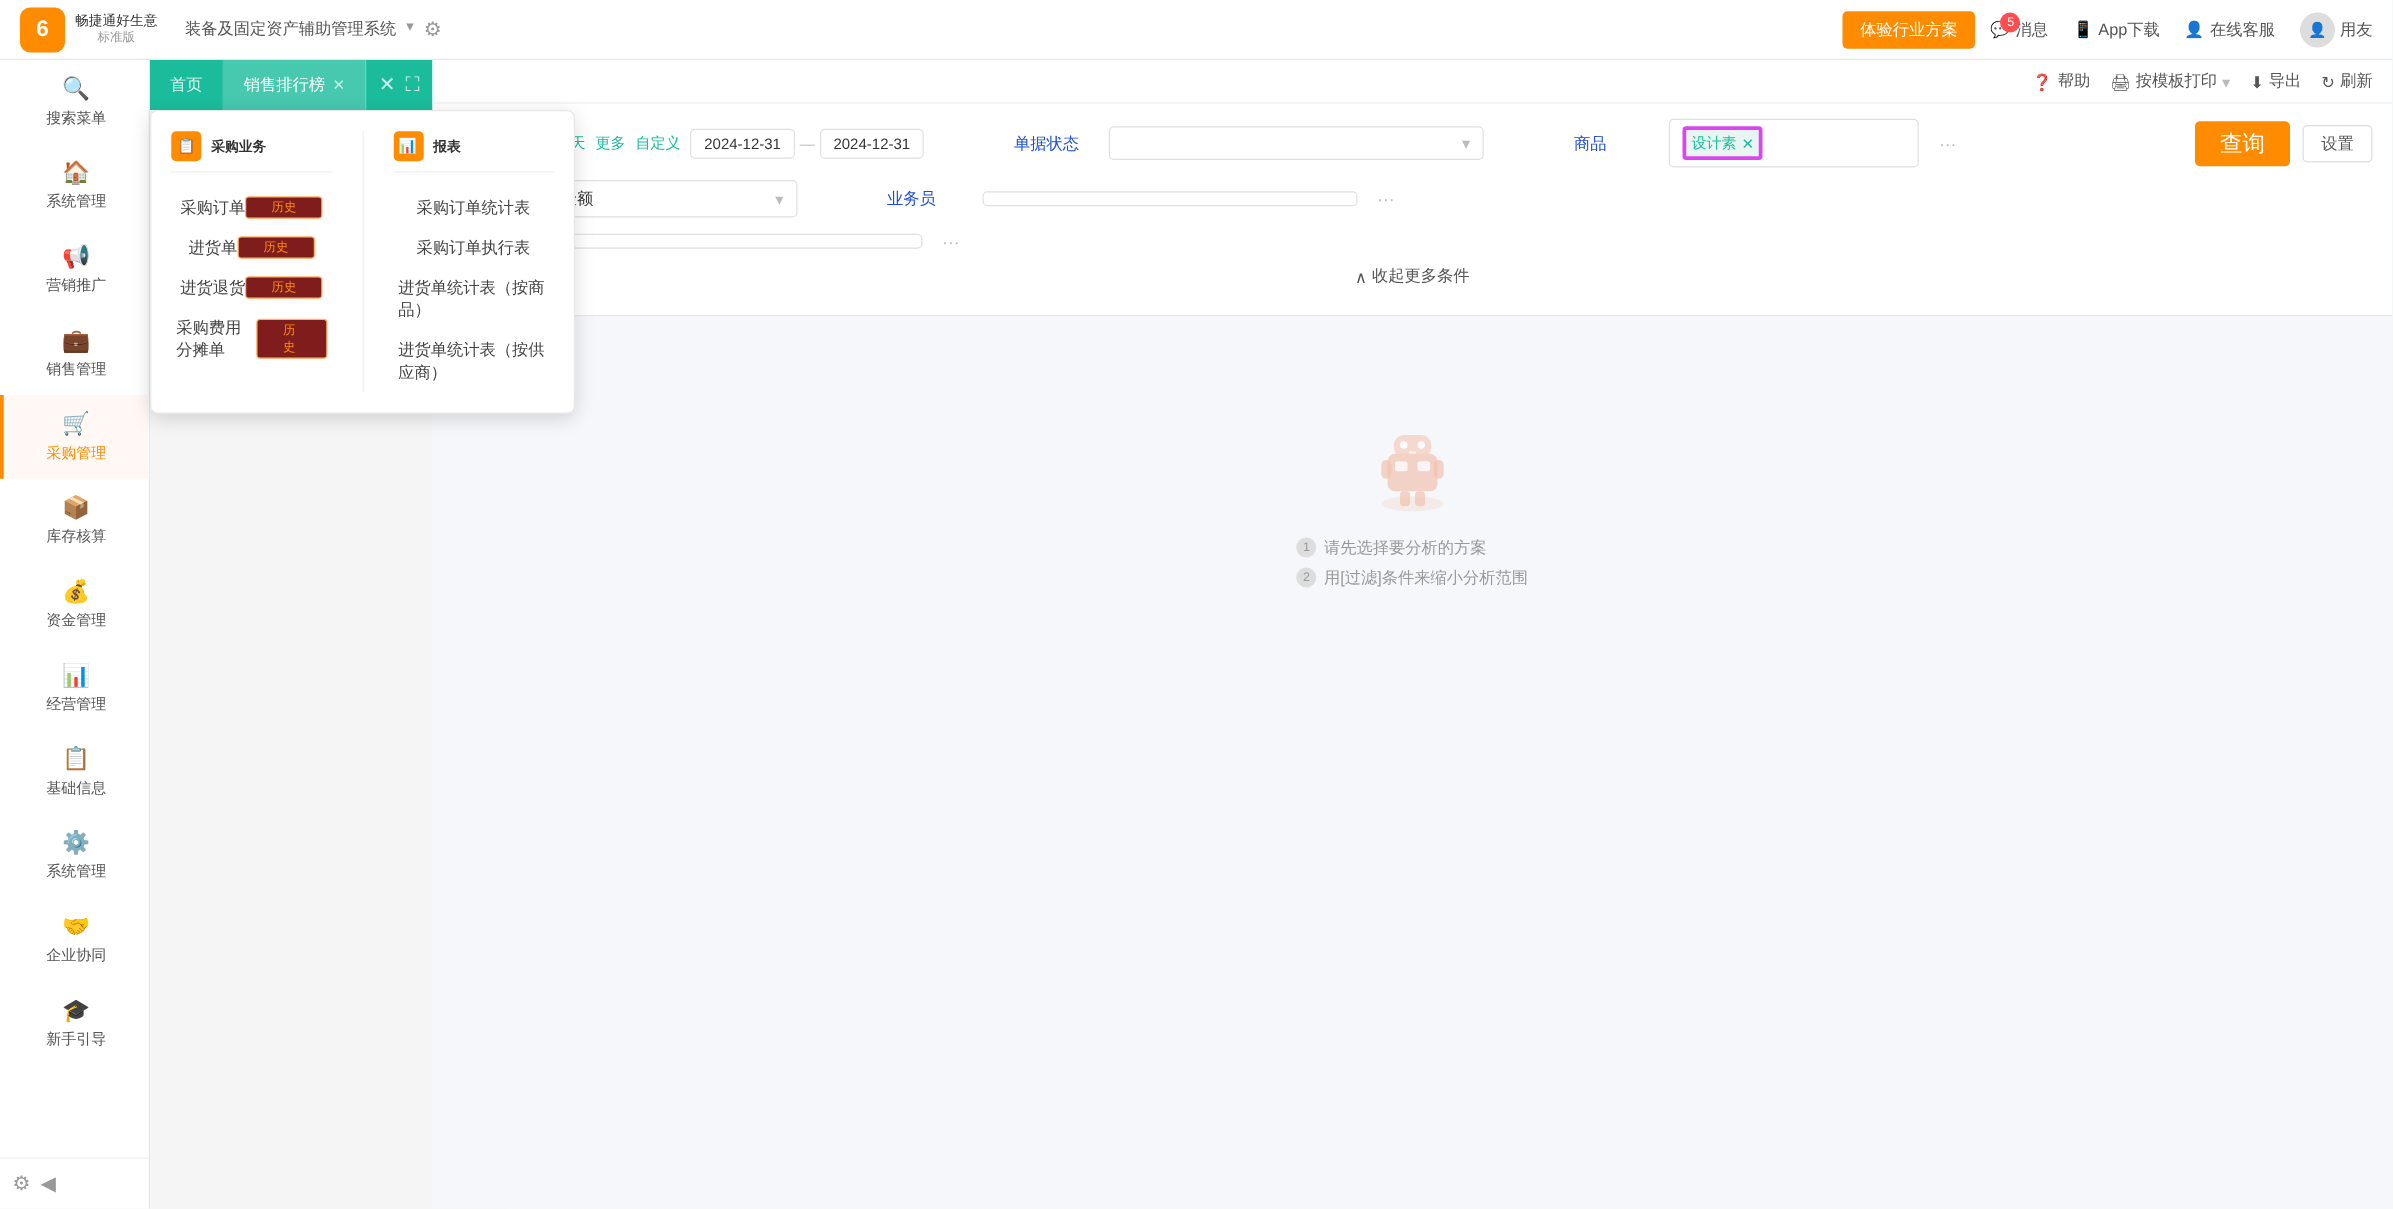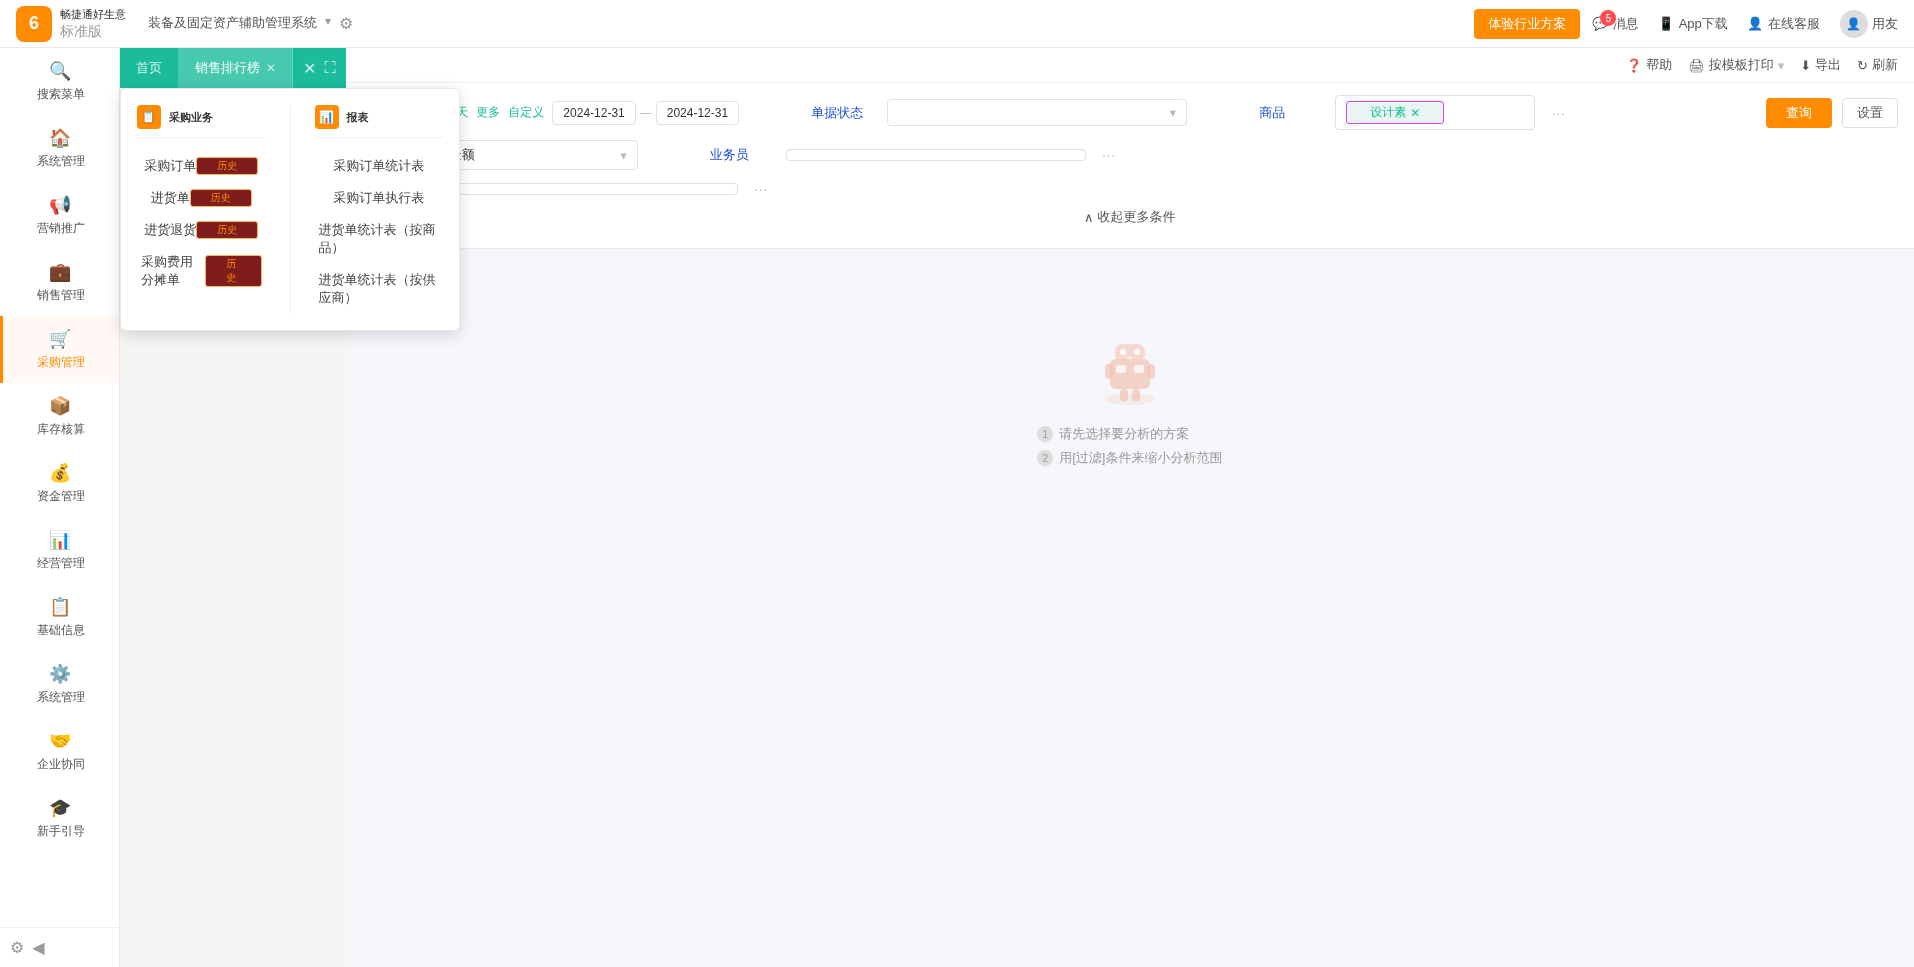--- a/index.html
+++ b/index.html
@@ -246,42 +246,42 @@
       color: #333;
       min-width: 180px;
       background: white;
       cursor: pointer;
       display: flex;
       align-items: center;
       justify-content: space-between;
     }
     .tag-chip {
       background: #e8f5f3;
-      border: 1px solid #d946ef;
+      border: 3px solid #d946ef;
       border-radius: 3px;
-      padding: 2px 23px;
+      padding: 2px 4px;
       font-size: 12px;
       color: #1abc9c;
       display: inline-flex;
       align-items: center;
       gap: 4px;
     }
     .filter-actions {
       display: flex;
       align-items: center;
       gap: 10px;
       margin-left: auto;
     }
     .btn-query {
       background: #ff8c00;
       color: white;
       border: none;
       border-radius: 4px;
       padding: 6px 20px;
-      font-size: 13px;
+      font-size: 18px;
       cursor: pointer;
     }
     .btn-settings {
       background: white;
       color: #555;
       border: 1px solid #ddd;
       border-radius: 4px;
       padding: 5px 14px;
       font-size: 13px;
       cursor: pointer;
@@ -453,21 +453,21 @@
     }
   </style>
 </head>
 <body>
 
 <div class="top-header">
   <div class="logo-area">
     <div class="logo-icon">6</div>
     <div class="logo-text">
       <div>畅捷通好生意</div>
-      <div style="color:#999;font-size:14px;">标准版</div>
+      <div style="color:#999;font-size:10px;text-align:center;">标准版</div>
     </div>
   </div>
   <div class="system-name">
     <span class="system-name-text">装备及固定资产辅助管理系统</span>
     <span class="dropdown-arrow">▾</span>
     <span class="gear-icon">⚙</span>
   </div>
   <button class="industry-btn">体验行业方案</button>
   <div class="header-right">
     <div class="header-icon-item">

